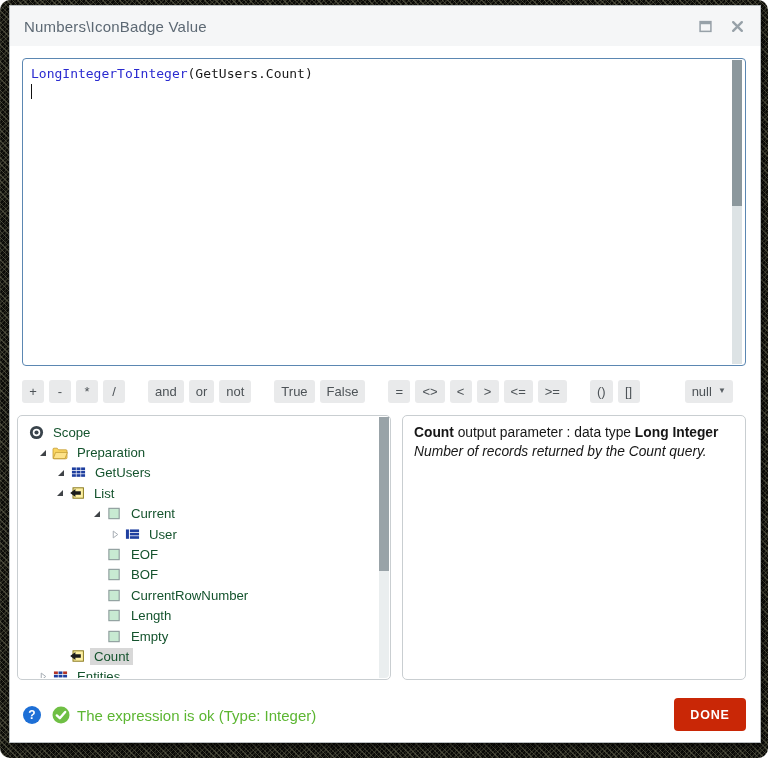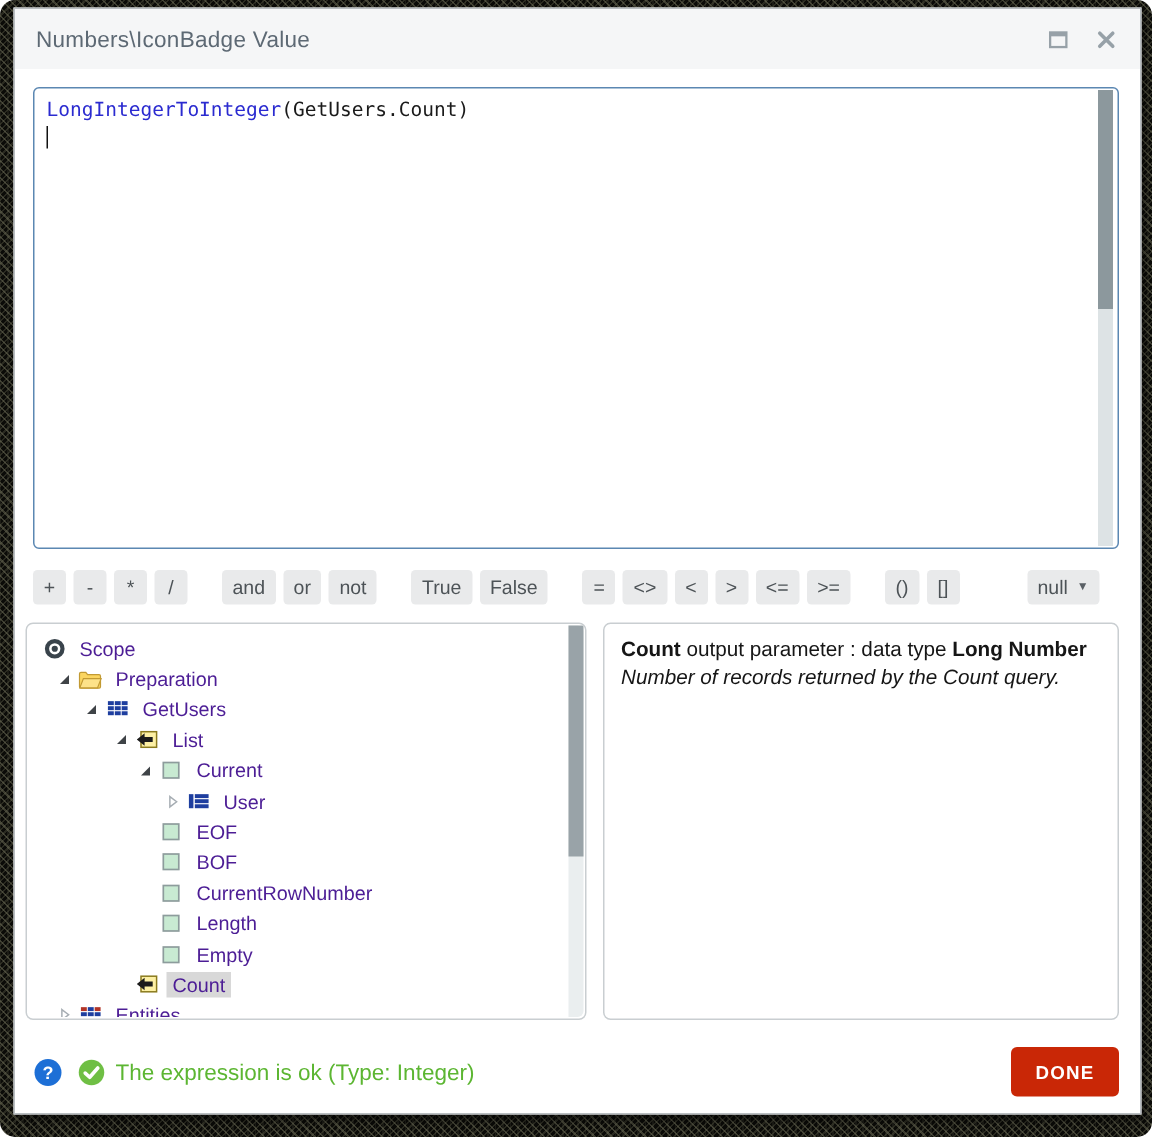--- a/index.html
+++ b/index.html
@@ -35,23 +35,23 @@
     margin-right:5px;cursor:pointer;}
   .grp{margin-left:18px;}
   .nullbtn{min-width:40px;gap:6px;margin-left:40px;}
   .caret-down{font-size:8px;color:#5a6065;line-height:1;}
   
   .tree-panel{position:absolute;left:7px;top:409px;width:372px;height:263px;background:#fff;
     border:1px solid #c9ced1;border-radius:5px;overflow:hidden;}
   .tree-inner{position:absolute;inset:1px 13px 1px 1px;overflow:hidden;padding-top:5px;}
   .t-scroll{position:absolute;top:1px;bottom:1px;right:1px;width:10px;background:#eaeeef;border-radius:0 4px 4px 0;}
   .t-thumb{position:absolute;top:0;left:0;width:10px;height:59%;background:#99a3a8;}
-  .trow{height:20.4px;display:flex;align-items:center;font-size:13.2px;color:#4c1d95;cursor:default;}
+  .trow{height:20.4px;display:flex;align-items:center;font-size:13.2px;color:#14532d;cursor:default;}
   .l0{padding-left:9px}.l1{padding-left:19px}.l2{padding-left:37px}
-  .l3{padding-left:57px}.l4{padding-left:73px}.l5{padding-left:91px}
+  .l3{padding-left:36px}.l4{padding-left:73px}.l5{padding-left:91px}
   .exp{width:10px;margin-right:4px;flex:0 0 10px;display:flex;align-items:center;justify-content:center;}
   .exp-open{width:0;height:0;border-left:6px solid transparent;border-bottom:6px solid #3f4347;}
   .exp-none{visibility:hidden;}
   .ticon{width:16px;height:16px;margin-right:5px;flex:0 0 16px;display:flex;align-items:center;justify-content:center;}
   .tlabel{padding:1px 4px;}
   .sel{background:#d8d8d8;}
   .desc-panel{position:absolute;left:392px;right:14px;top:409px;height:263px;background:#fff;
     border:1px solid #c9ced1;border-radius:5px;overflow:hidden;}
   .desc-head{height:26px;background:#ececec;border-bottom:1px solid #e0e0e0;display:flex;align-items:center;}
   .desc-head span{margin-left:11px;font-size:13.5px;color:#7d868d;}
@@ -301,21 +301,21 @@
       </div>
 
     </div>
     <div class="t-scroll">
       <div class="t-thumb"></div>
     </div>
   </div>
 
   <div class="desc-panel">
     <div class="desc-body">
-      <div><b>Count</b><span> output parameter : data type </span><b>Long Number</b></div>
+      <div><b>Count</b><span> output parameter : data type </span><b>Long Integer</b></div>
       <div class="desc-line2">Number of records returned by the Count query.</div>
     </div>
   </div>
 
   <div class="statusbar">
     <span class="help-circle">
         <span>?</span>
       </span>
     <span class="check-circle">
       <svg width="18" height="18" viewBox="0 0 18 18">

